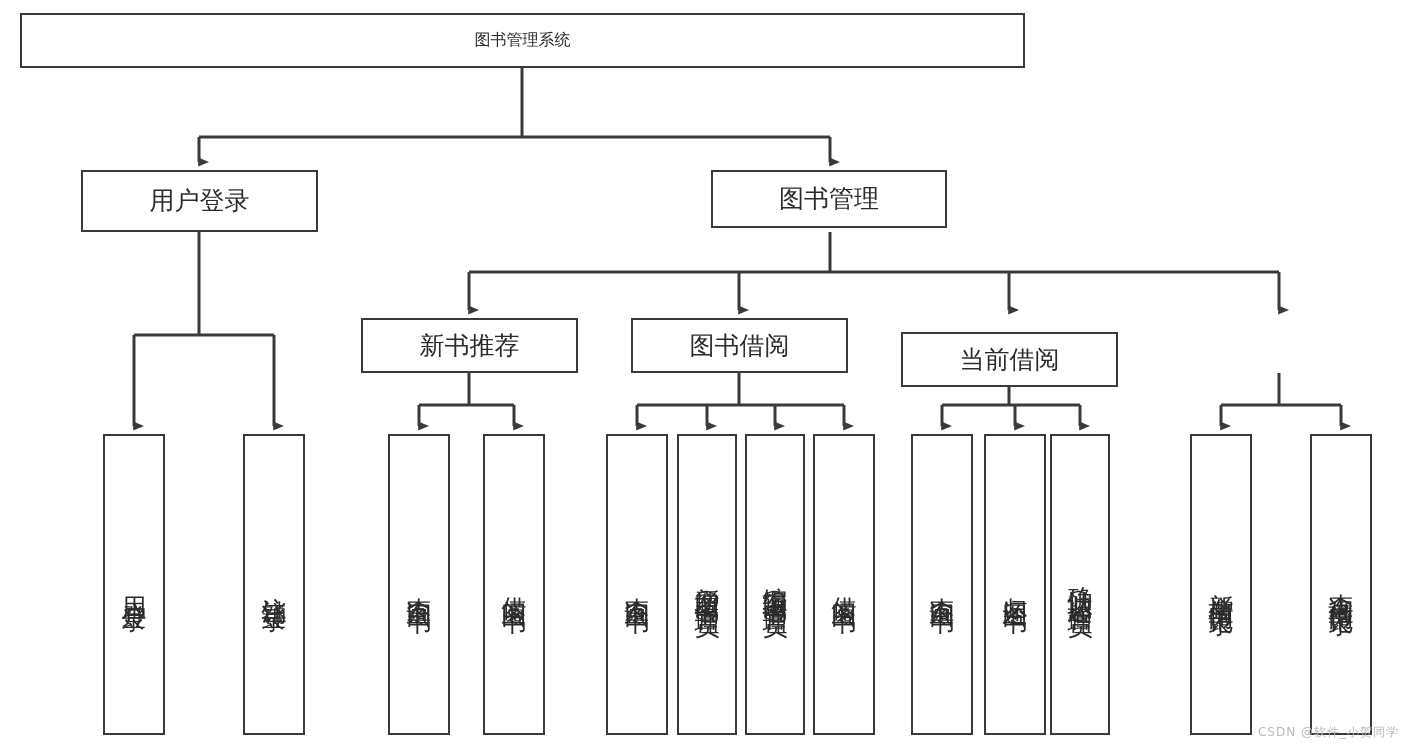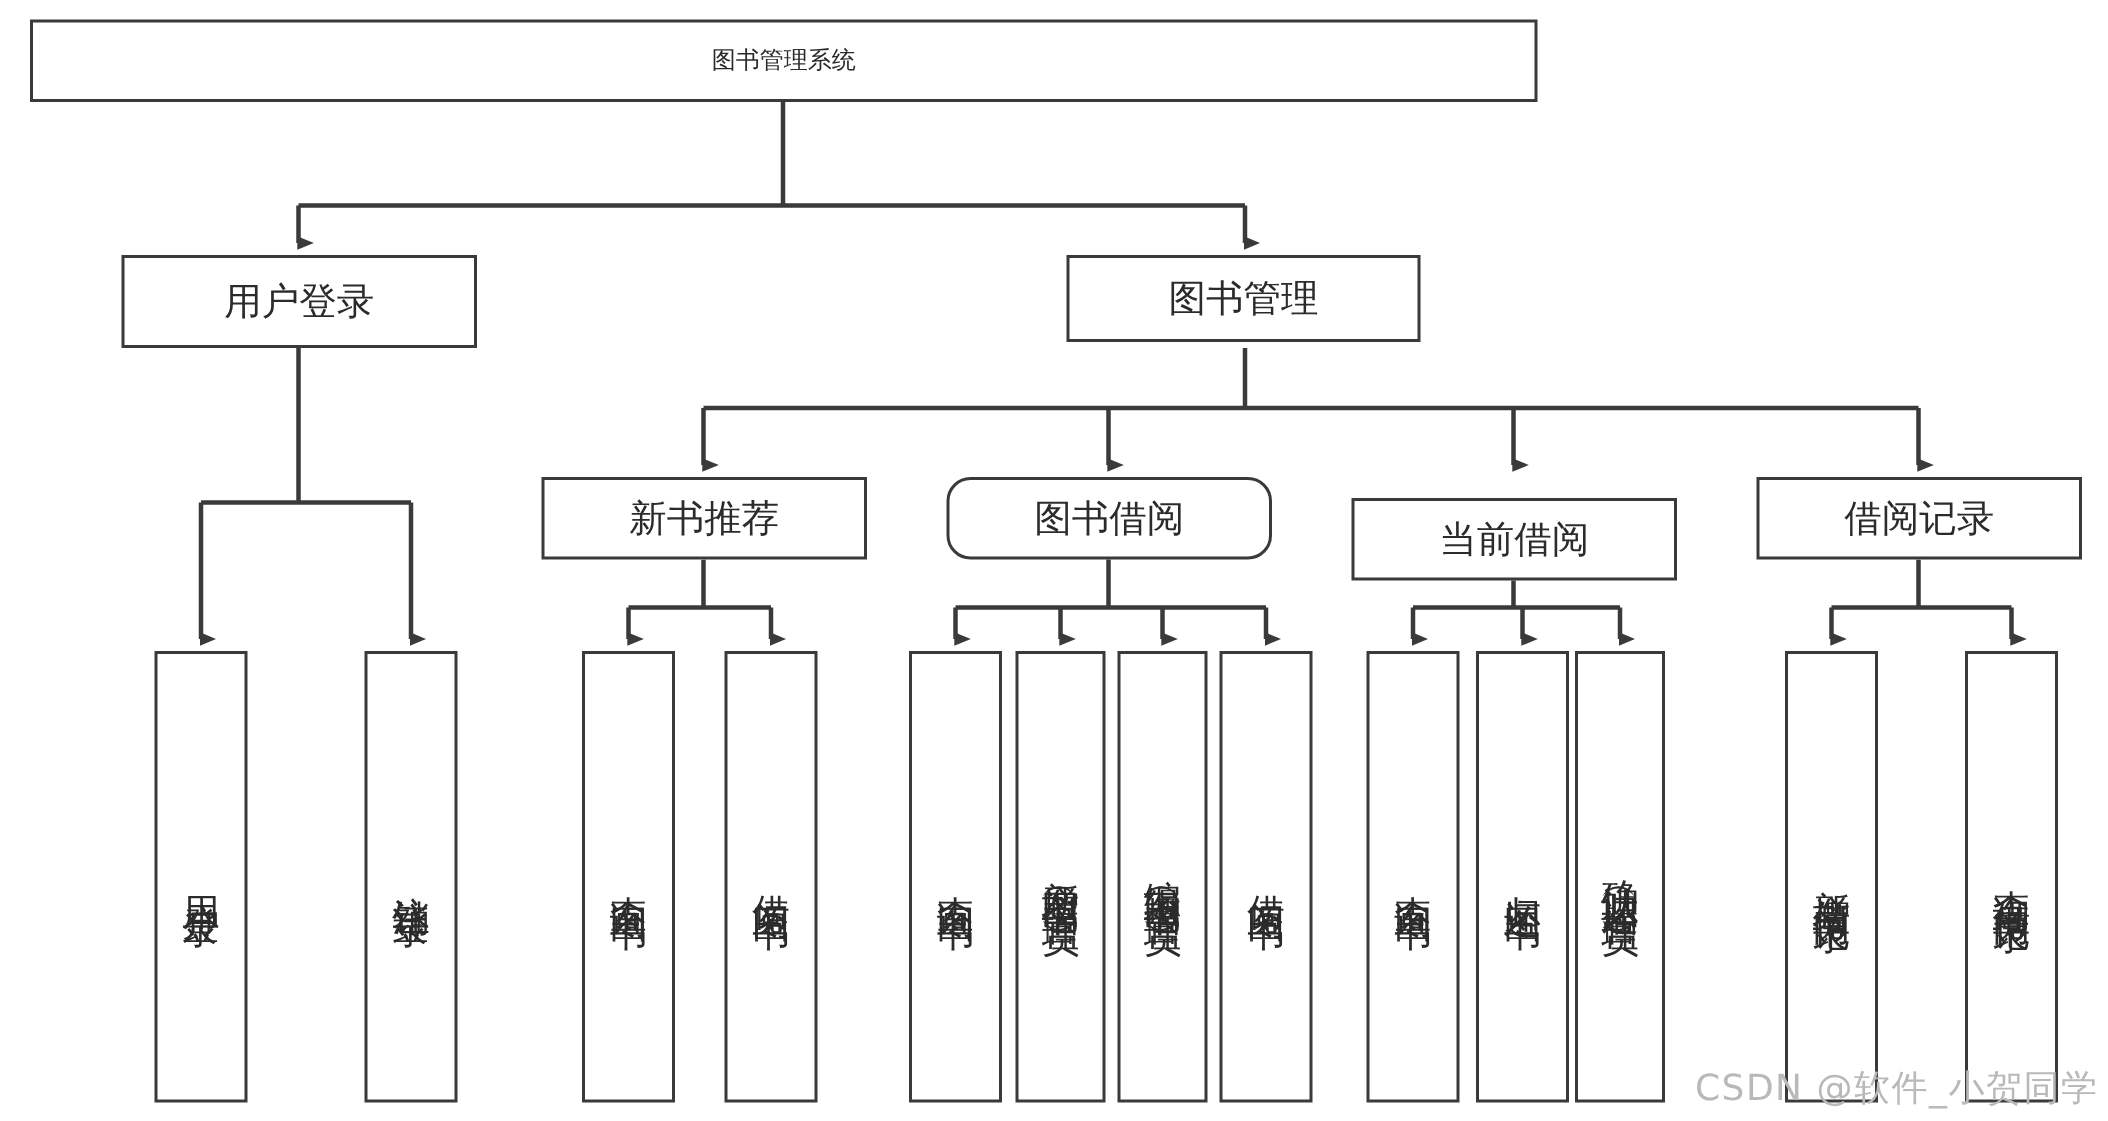--- a/index.html
+++ b/index.html
@@ -11,21 +11,21 @@
         justify-content:center;}
   .node .lbl{color:#2b2b2b;line-height:1.18;text-align:center;
              white-space:pre-line;}
   .h-node .lbl{font-size:25px;}
   .root .lbl{font-size:16px;}
   .leaf{writing-mode:vertical-rl;text-orientation:upright;}
   .leaf .lbl{writing-mode:vertical-rl;text-orientation:upright;
              font-size:25px;letter-spacing:4px;line-height:1;}
   svg#wires{position:absolute;left:0;top:0;width:1405px;height:747px;
             pointer-events:none;}
-  #watermark{position:absolute;right:6px;bottom:6px;font-size:24px;
+  #watermark{position:absolute;right:6px;bottom:6px;font-size:12px;
              color:#b9b9b9;white-space:nowrap;letter-spacing:1px;}
 </style>
 </head>
 <body>
 
 <div id="canvas">
 
   <svg id="wires" viewBox="0 0 1405 747" xmlns="http://www.w3.org/2000/svg">
     <defs>
       <marker id="arw" markerWidth="9" markerHeight="11" refX="4.5" refY="10.2" orient="auto-start-reverse" markerUnits="userSpaceOnUse">
@@ -83,28 +83,25 @@
   <div class="node h-node" style="left:81px;top:170px;width:237px;height:62px;">
     <span class="lbl">用户登录</span>
   </div>
   <div class="node h-node" style="left:711px;top:170px;width:236px;height:58px;">
     <span class="lbl">图书管理</span>
   </div>
 
   <div class="node h-node" style="left:361px;top:318px;width:217px;height:55px;">
     <span class="lbl">新书推荐</span>
   </div>
-  <div class="node h-node" style="left:631px;top:318px;width:217px;height:55px;border-radius:16px;">
+  <div class="node h-node" style="left:631px;top:318px;width:217px;height:55px;">
     <span class="lbl">图书借阅</span>
   </div>
   <div class="node h-node" style="left:901px;top:332px;width:217px;height:55px;">
     <span class="lbl">当前借阅</span>
-  </div>
-  <div class="node h-node" style="left:1171px;top:318px;width:217px;height:55px;">
-    <span class="lbl">借阅记录</span>
   </div>
 
   <div class="node leaf" style="left:103px;top:434px;width:62px;height:301px;">
     <span class="lbl">用户登录</span>
   </div>
   <div class="node leaf" style="left:243px;top:434px;width:62px;height:301px;">
     <span class="lbl">注销登录</span>
   </div>
   <div class="node leaf" style="left:388px;top:434px;width:62px;height:301px;">
     <span class="lbl">查询图书</span>

